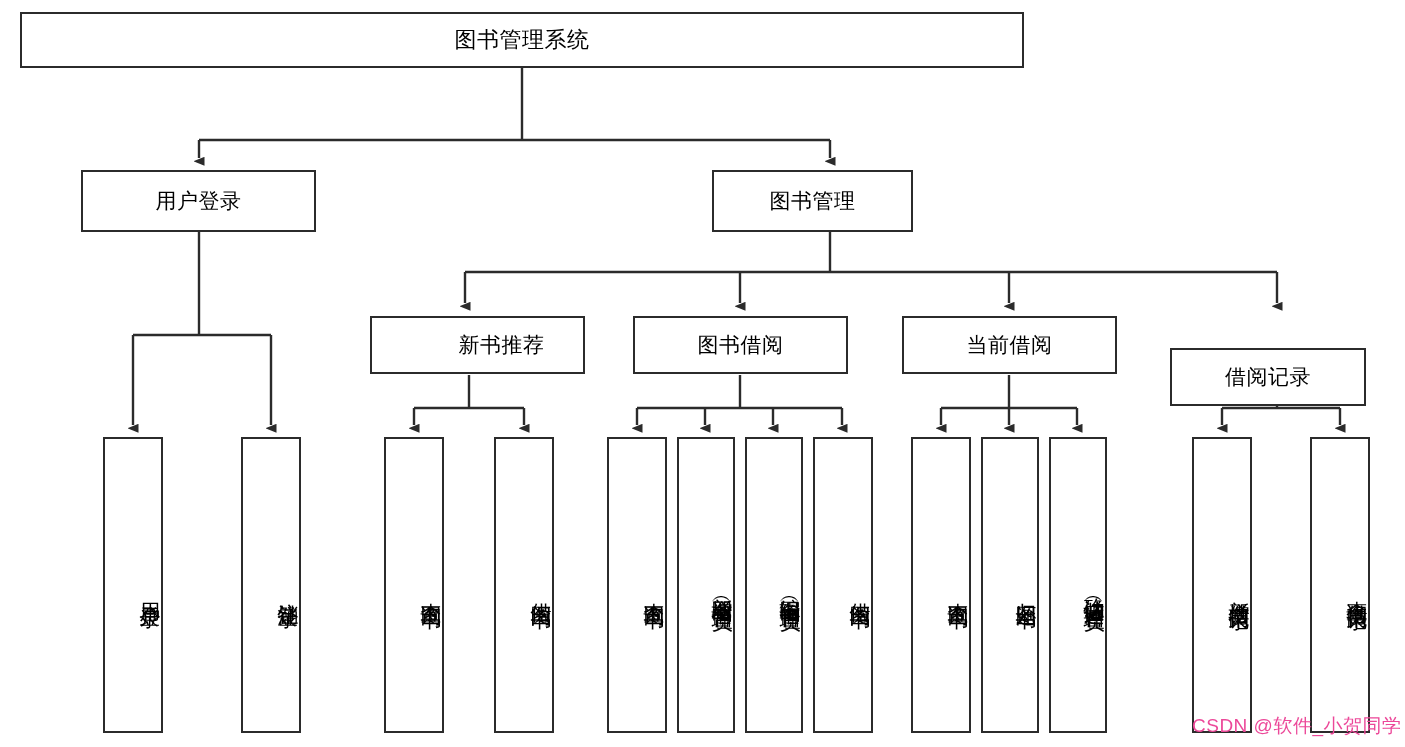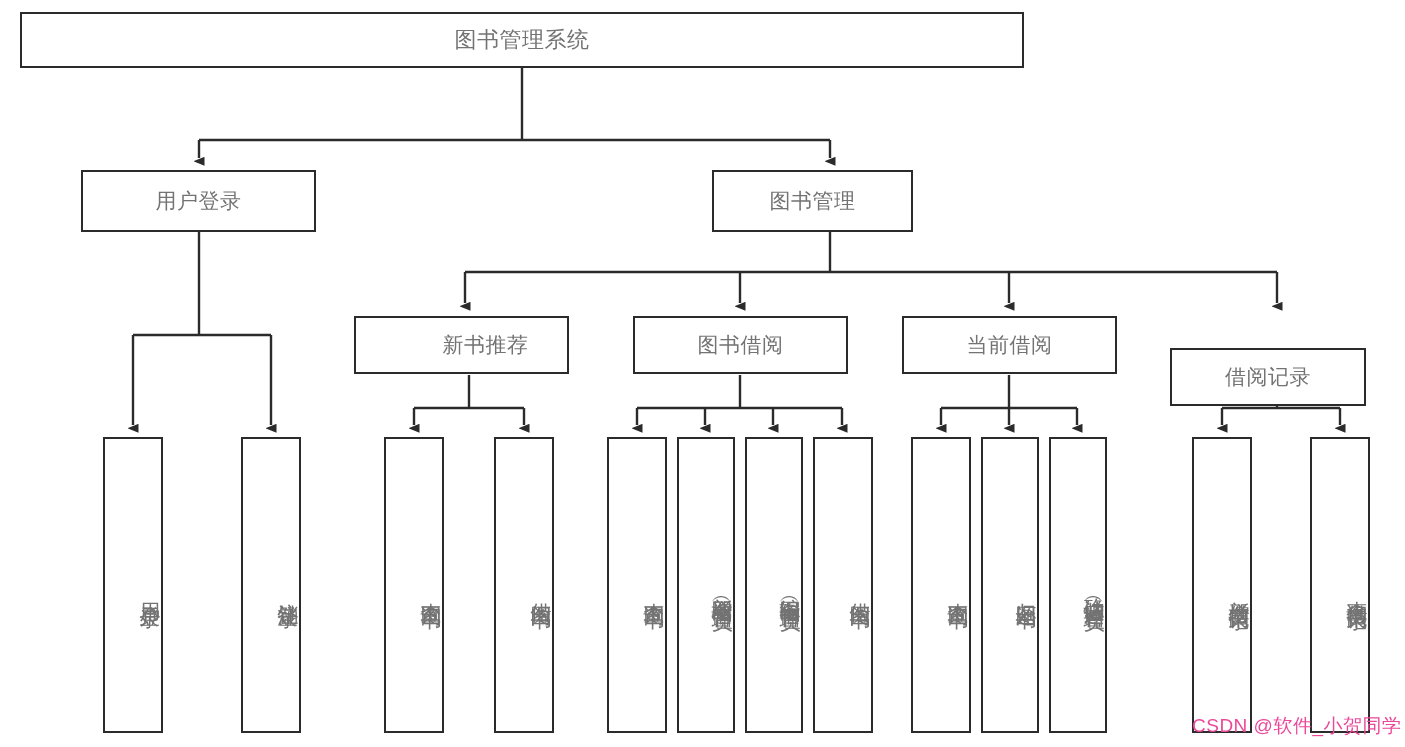--- a/index.html
+++ b/index.html
@@ -19,21 +19,21 @@
     overflow: hidden;
   }
   .node {
     position: absolute;
     box-sizing: border-box;
     border: 2px solid #2b2b2b;
     background: #ffffff;
     display: flex;
     align-items: center;
     justify-content: center;
-    color: #737373;
+    color: #000000;
   }
   .node.horiz {
     font-size: 21px;
     letter-spacing: 0.5px;
     line-height: 1.2;
     text-align: center;
   }
   .node.root {
     font-size: 22px;
   }
@@ -134,21 +134,21 @@
     <span>图书管理系统</span>
   </div>
 
   <div class="node horiz" style="left:81px; top:170px; width:235px; height:62px;">
     <span>用户登录</span>
   </div>
   <div class="node horiz" style="left:712px; top:170px; width:201px; height:62px;">
     <span>图书管理</span>
   </div>
 
-  <div class="node horiz" style="left:354px; top:316px; width:215px; height:58px;padding-left:48px;">
+  <div class="node horiz" style="left:370px; top:316px; width:215px; height:58px;padding-left:48px;">
     <span>新书推荐</span>
   </div>
   <div class="node horiz" style="left:902px; top:316px; width:215px; height:58px;">
     <span>当前借阅</span>
   </div>
   <div class="node horiz" style="left:633px; top:316px; width:215px; height:58px;">
     <span>图书借阅</span>
   </div>
   <div class="node horiz" style="left:1170px; top:316px; width:196px; height:58px;margin-top:32px;">
     <span>借阅记录</span>

